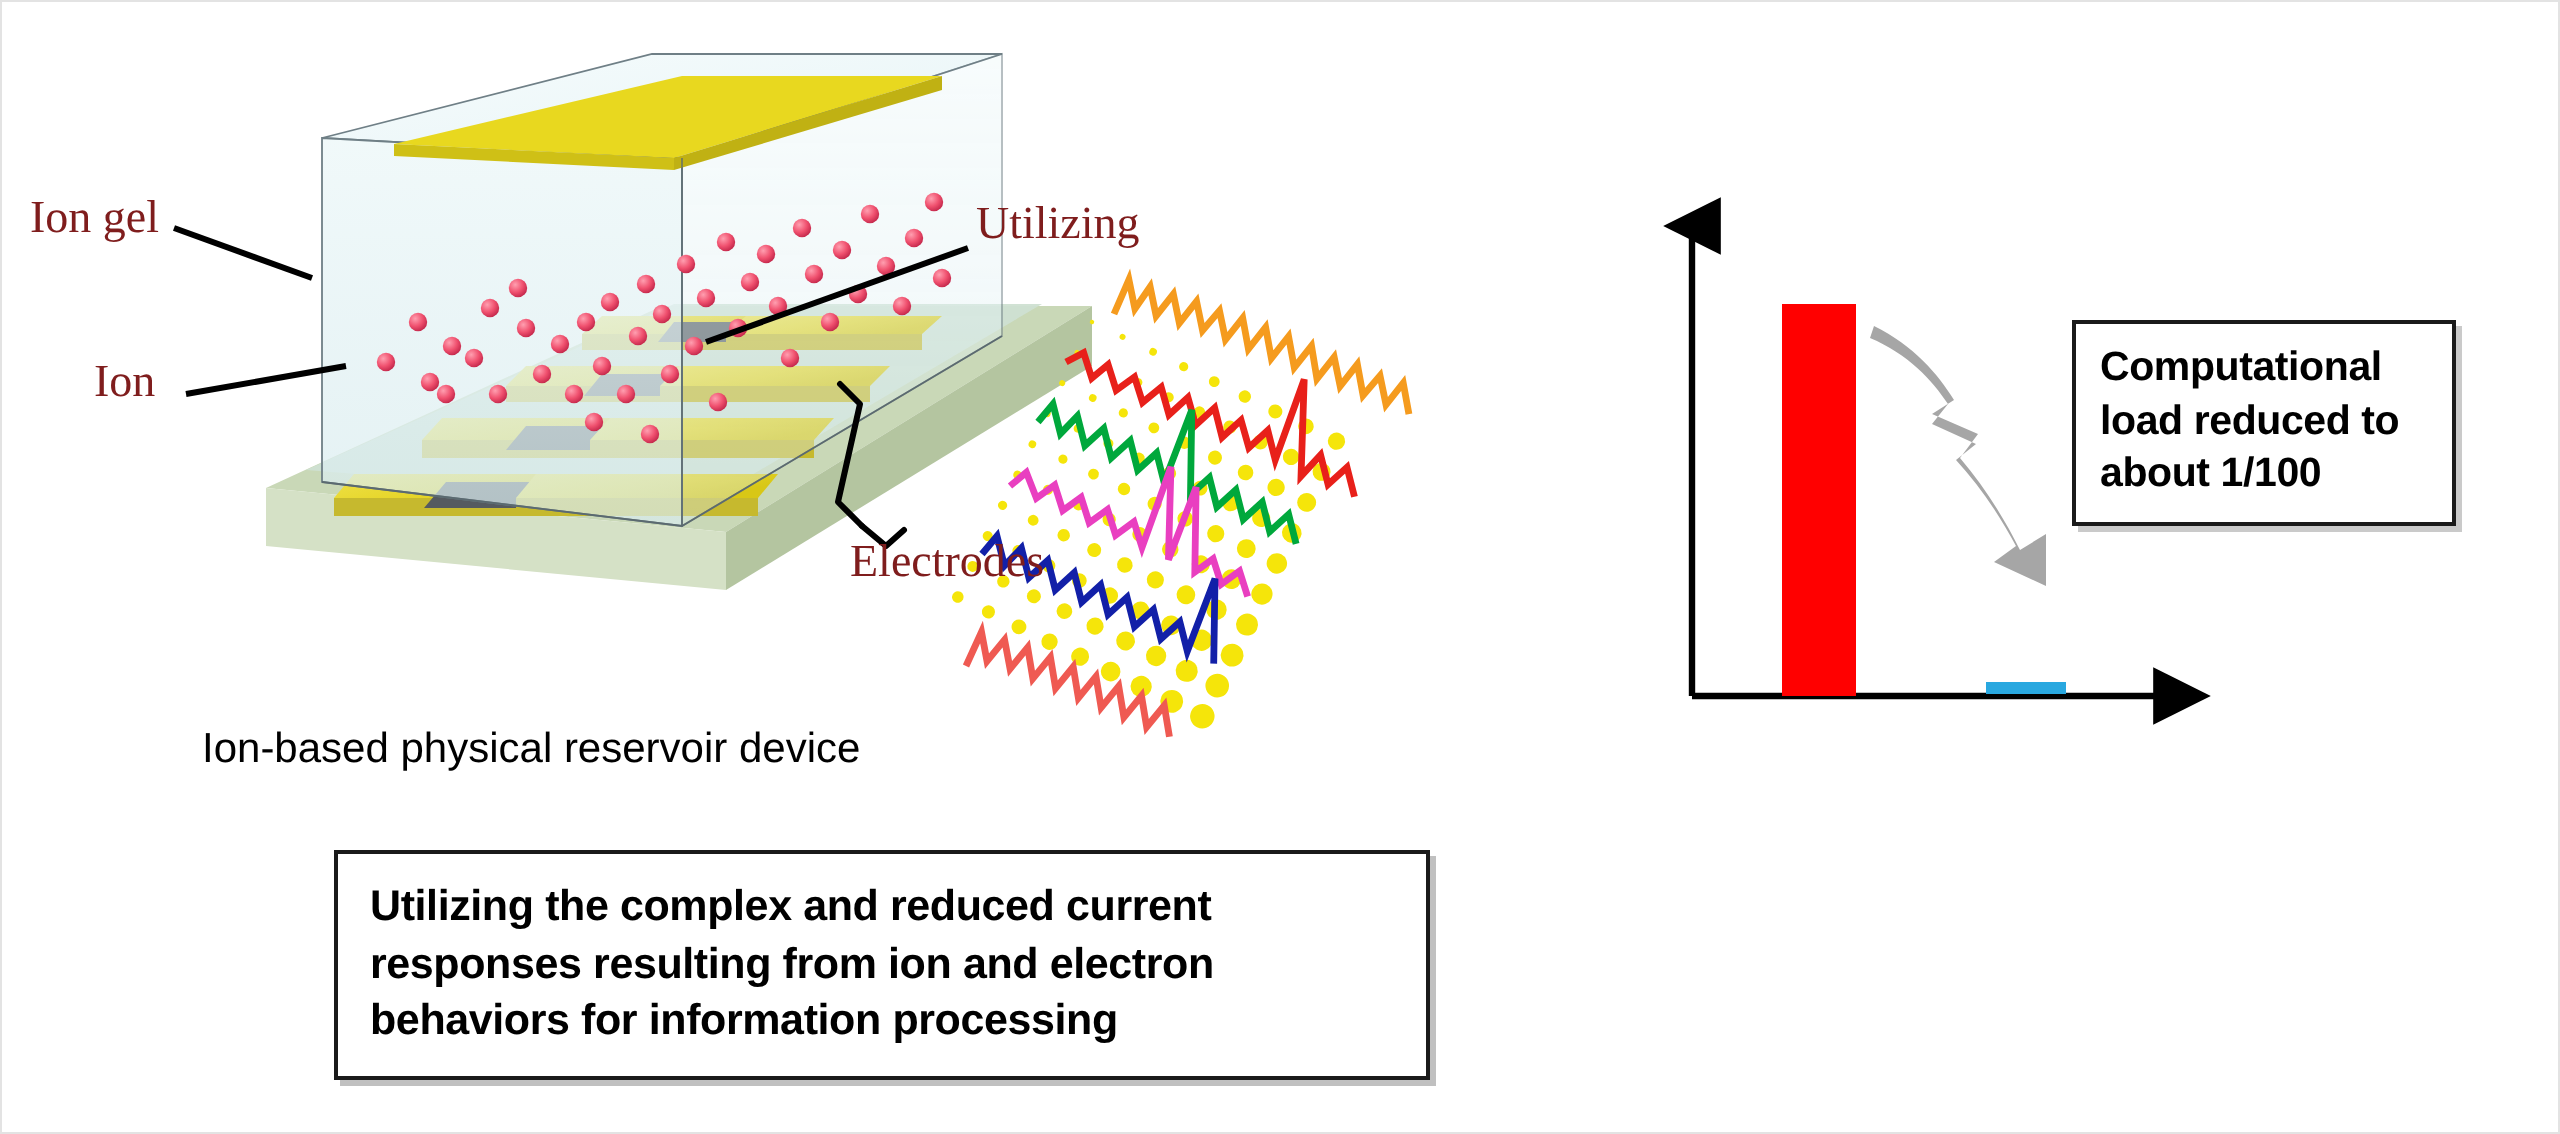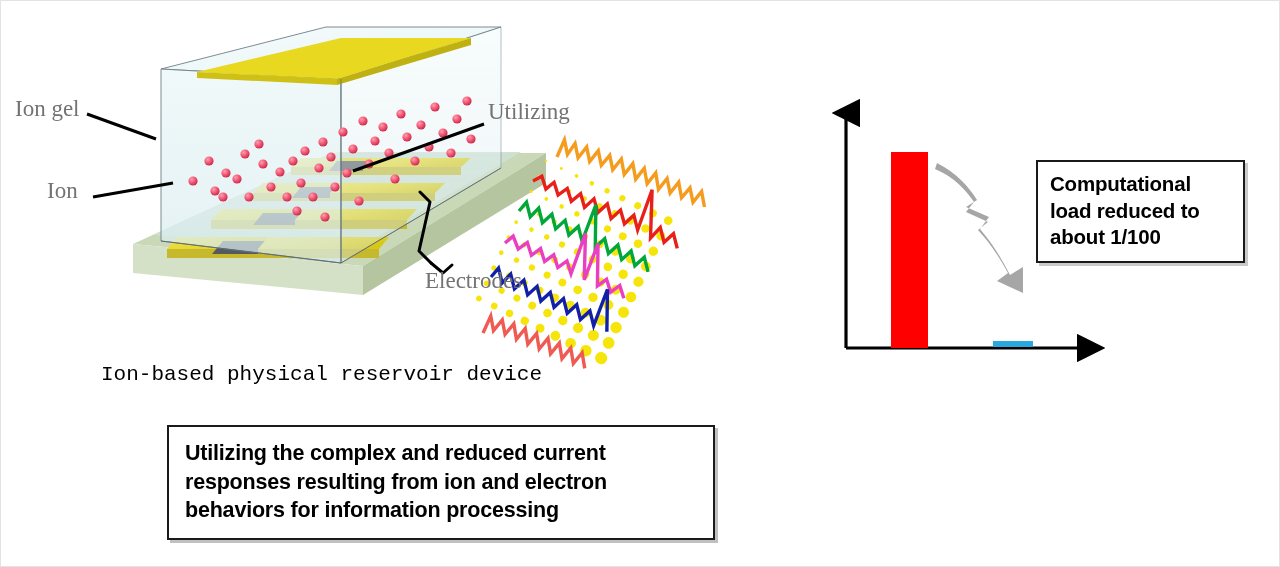--- a/index.html
+++ b/index.html
@@ -20,31 +20,31 @@
   .abs{position:absolute;}
 
   
   #device-illustration{left:0;top:0;width:760px;height:420px;}
   #device-svg{display:block;}
 
   
   .callout{
     font-family:"Liberation Serif", serif;
     font-size:23px;
-    color:#737373;
+    color:#7f1d1d;
     white-space:nowrap;
     line-height:1;
   }
   #label-ion-gel{left:14px;top:96px;}
   #label-ion{left:46px;top:178px;}
   #label-graphene{left:487px;top:99px;}
   #label-electrodes{left:424px;top:268px;}
   #caption-device{
     left:100px;top:362px;
-    font-family:Liberation Mono, monospace;
+    font-family:Liberation Sans, sans-serif;
     font-size:21px;
     white-space:nowrap;
     text-align:right;
   }
 
   
   #statement-box{
     left:166px;top:424px;
     width:548px;
     box-sizing:border-box;
@@ -60,21 +60,21 @@
     letter-spacing:-0.2px;
   }
 
   
   #chart-panel{left:760px;top:0;width:520px;height:567px;}
   #chart-svg{display:block;}
 
   
   #reduction-box{
     left:1035px;top:159px;
-    width:209px;
+    width:192px;
     box-sizing:border-box;
     border:2px solid #1a1a1a;
     background:#fff;
     padding:9px 11px 10px 12px;
     box-shadow:3px 3px 0 rgba(150,150,150,0.5);
   }
   #reduction-text{
     font-size:20.5px;
     font-weight:bold;
     line-height:1.3;

